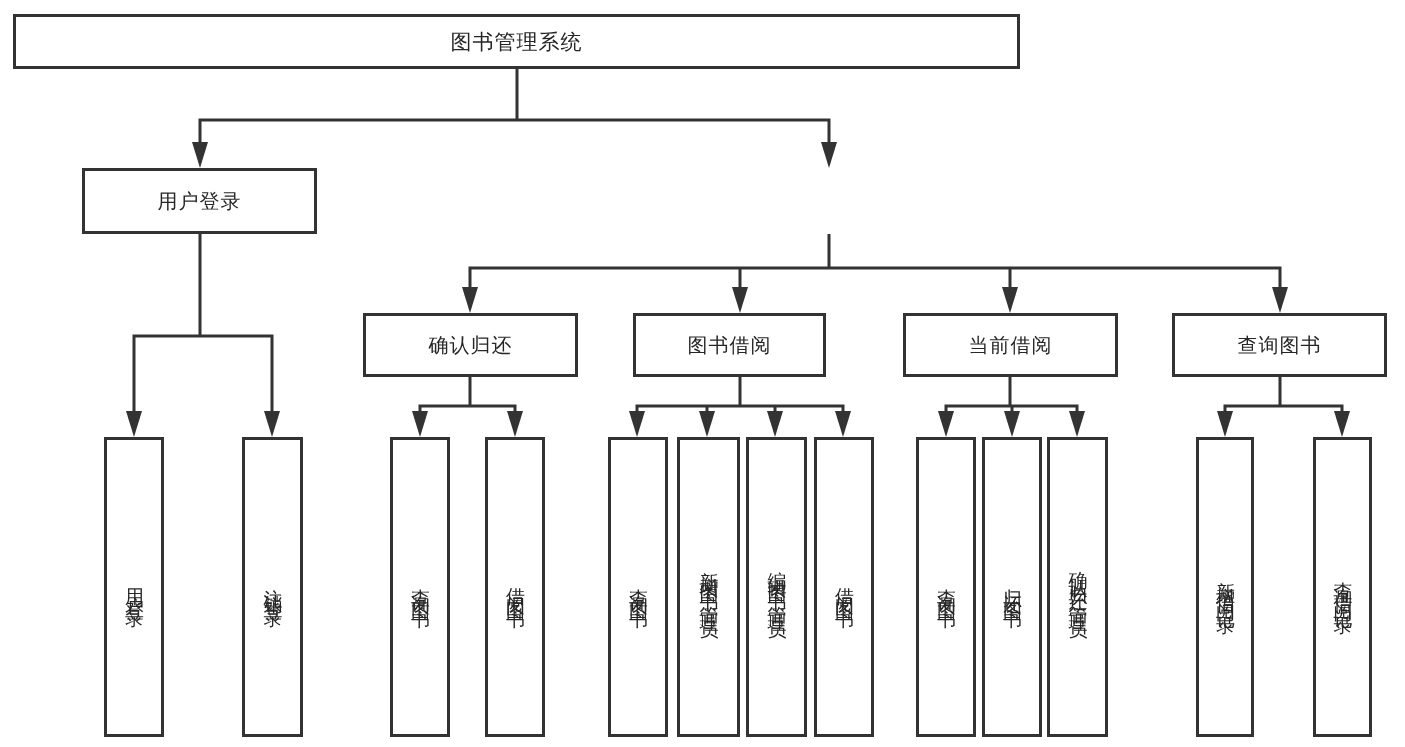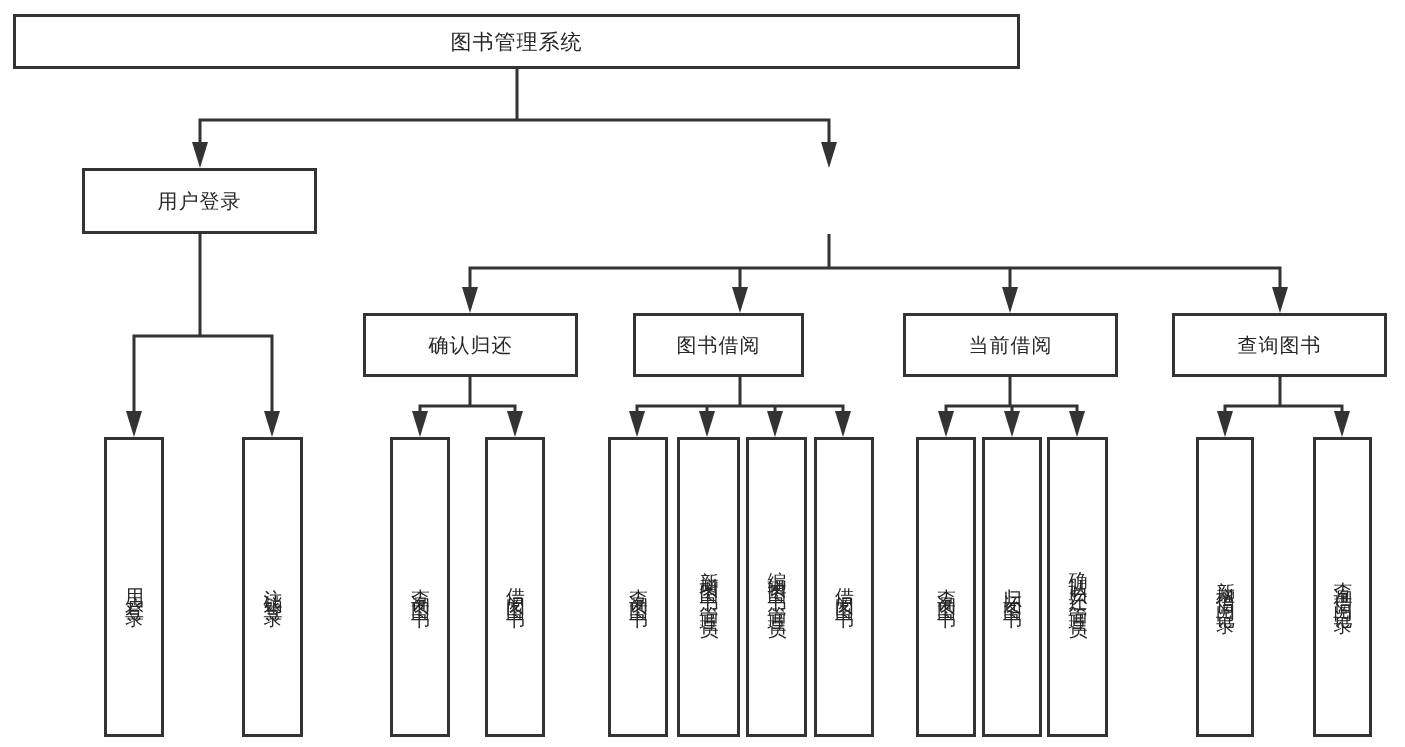--- a/index.html
+++ b/index.html
@@ -118,21 +118,21 @@
       <polygon points="1217,411 1233,411 1225,437"></polygon>
       <polygon points="1334,411 1350,411 1342,437"></polygon>
     </g>
   </svg>
 
   <div class="box lvl0" style="left:13px; top:14px; width:1007px; height:55px;">图书管理系统</div>
 
   <div class="box lvl1" style="left:82px; top:168px; width:235px; height:66px;">用户登录</div>
 
   <div class="box lvl2" style="left:363px; top:313px; width:215px; height:64px;">确认归还</div>
-  <div class="box lvl2" style="left:633px; top:313px; width:171px; height:64px;text-align:right;">图书借阅</div>
+  <div class="box lvl2" style="left:633px; top:313px; width:193px; height:64px;text-align:right;">图书借阅</div>
   <div class="box lvl2" style="left:903px; top:313px; width:215px; height:64px;font-family:Liberation Mono, monospace;">当前借阅</div>
   <div class="box lvl2" style="left:1172px; top:313px; width:215px; height:64px;">查询图书</div>
 
   <div class="box leaf" style="left:104px; top:437px; width:60px; height:300px;">
     <span>用户登录</span>
   </div>
   <div class="box leaf" style="left:242px; top:437px; width:61px; height:300px;">
     <span>注销登录</span>
   </div>
 

